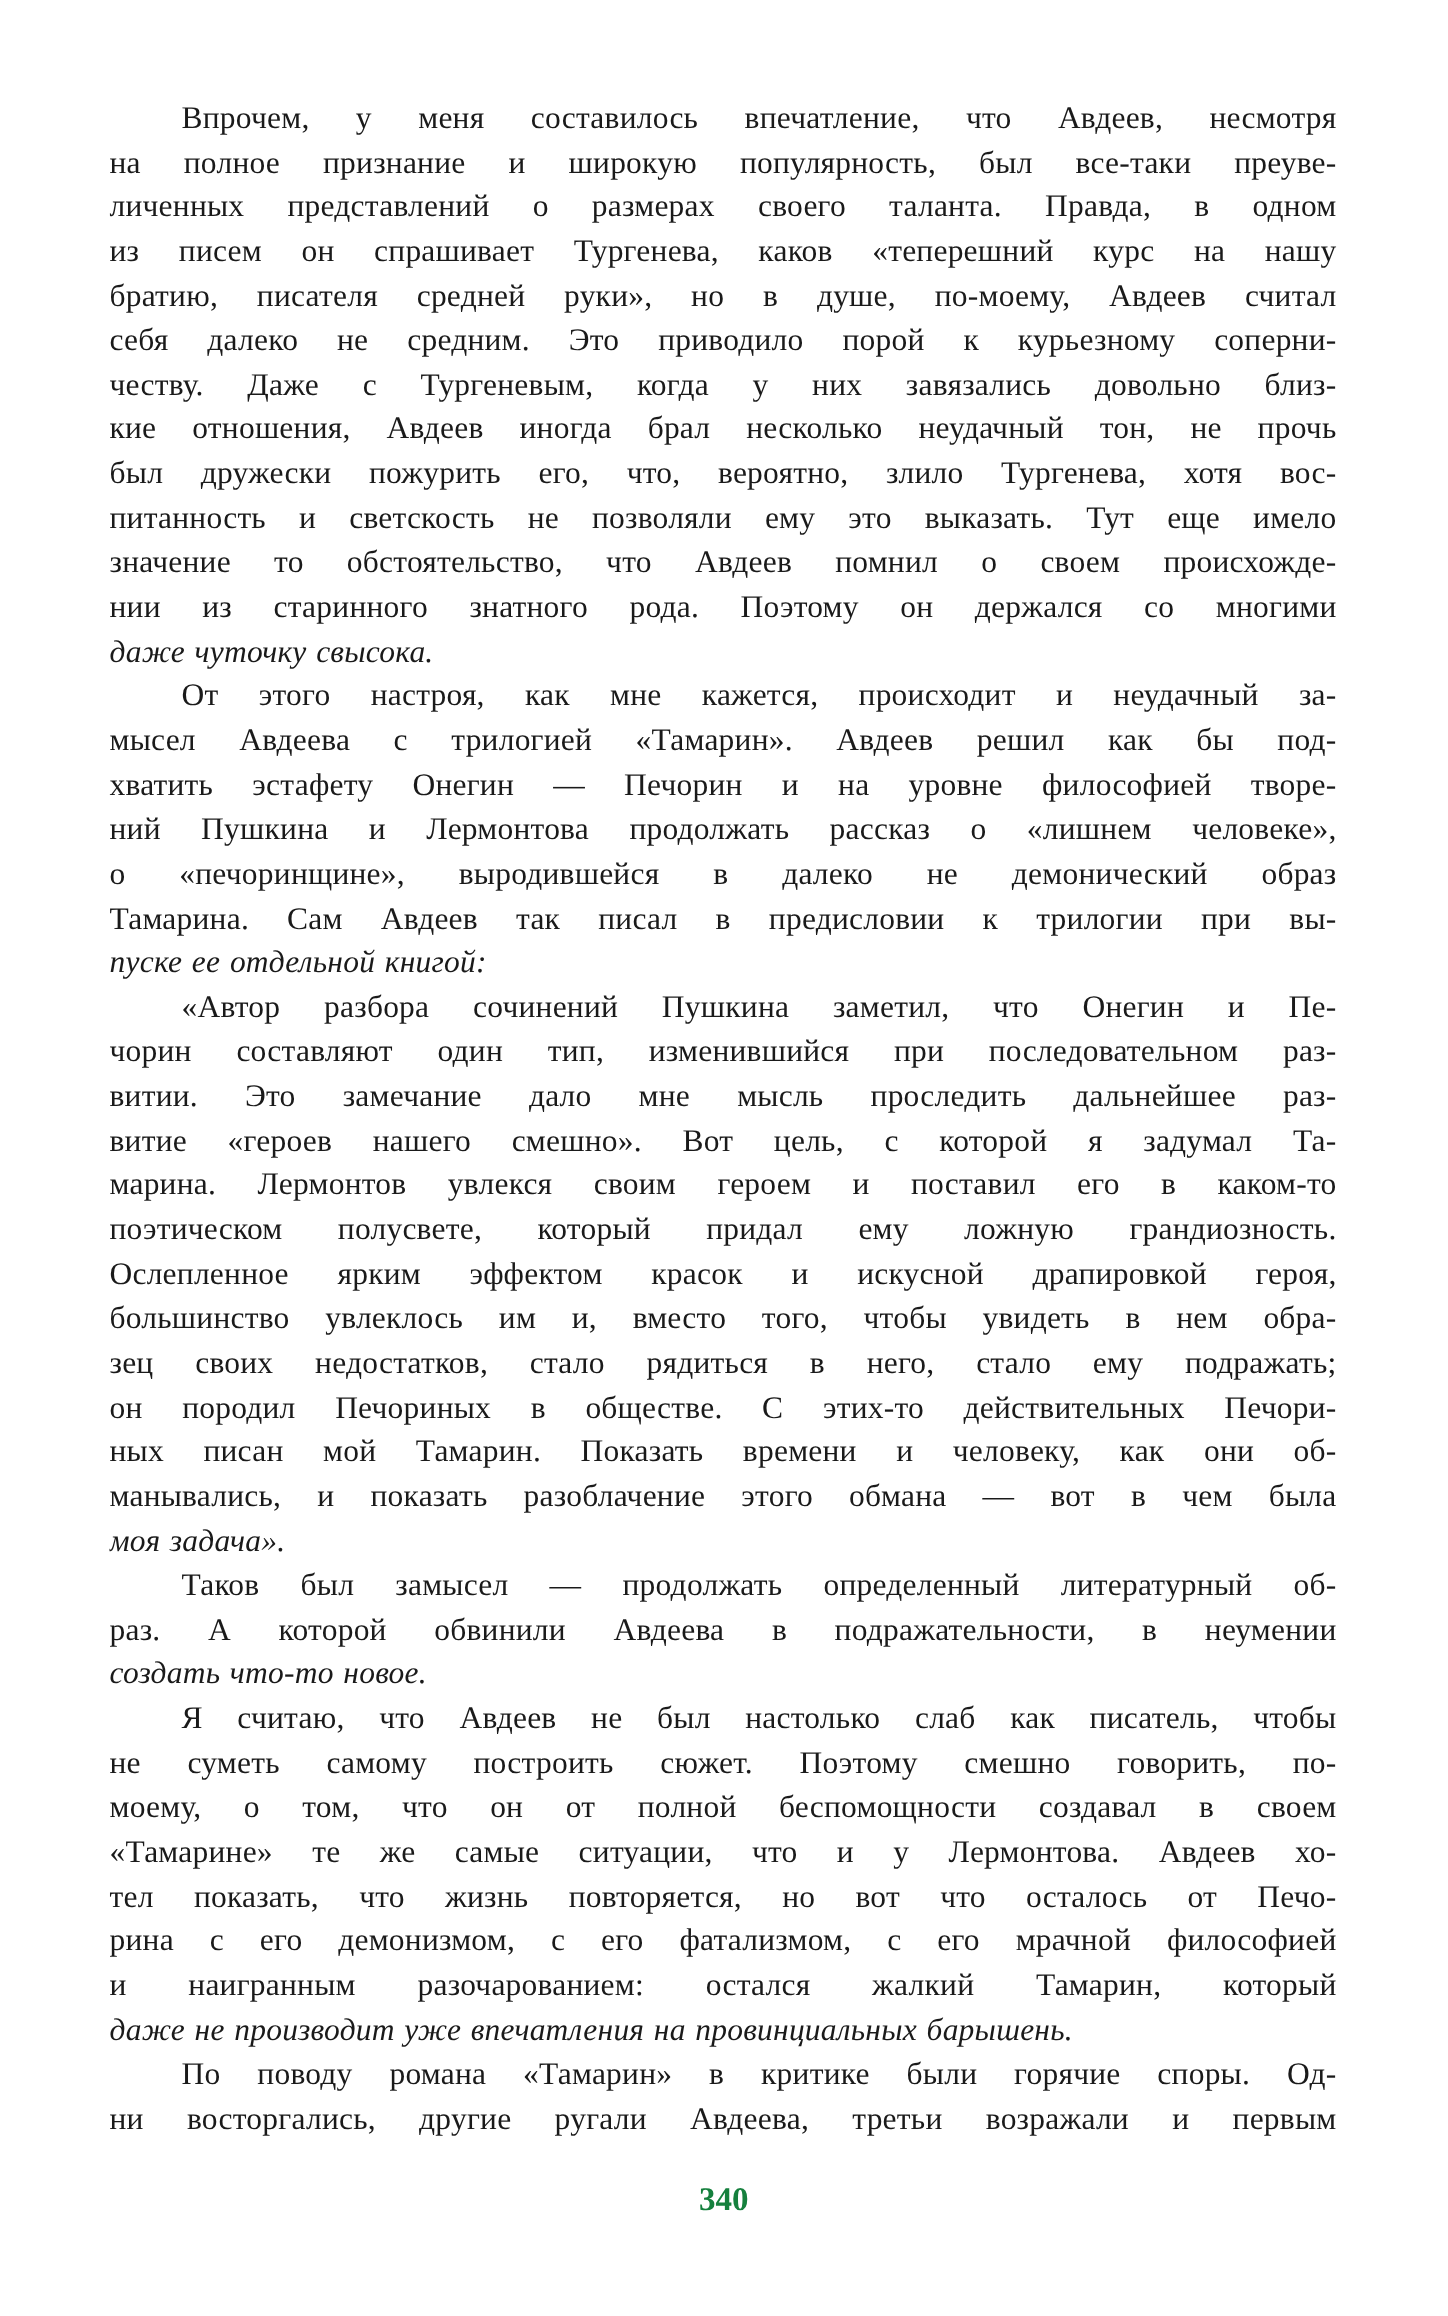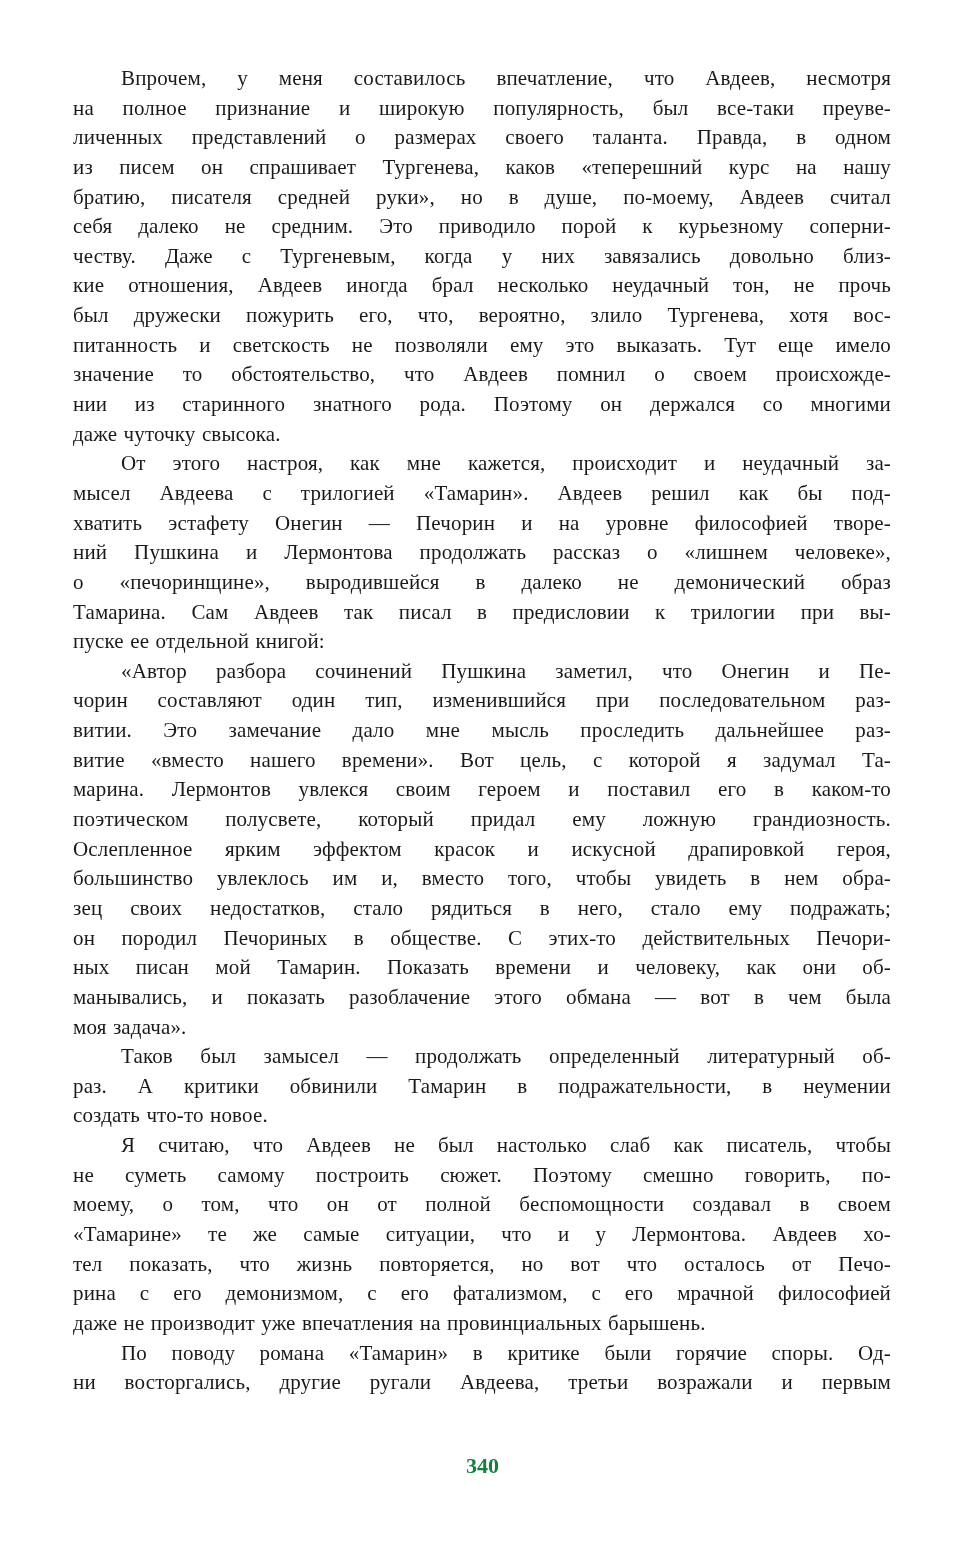--- a/index.html
+++ b/index.html
@@ -36,20 +36,21 @@
       text-align-last: justify;
       white-space: nowrap;
       overflow: hidden;
       height: 29.65px;
     }
     .line.first {
       padding-left: 48px;
     }
     .line.last {
       text-align-last: left;
+      font-style: italic;
     }
     .para .line { text-indent: 0; }
     .bold { font-weight: normal; }
     .page-number {
       position: absolute;
       left: 0;
       width: 965px;
       top: 1453px;
       text-align: center;
       font-family: "Liberation Serif", "DejaVu Serif", serif;
@@ -86,45 +87,46 @@
     <span class="line">ний Пушкина и Лермонтова продолжать рассказ о «лишнем человеке»,</span>
     <span class="line">о «печоринщине», выродившейся в далеко не демонический образ</span>
     <span class="line">Тамарина. Сам Авдеев так писал в предисловии к трилогии при вы-</span>
     <span class="line last">пуске ее отдельной книгой:</span>
   </div>
 
   <div class="para">
     <span class="line first">«Автор разбора сочинений Пушкина заметил, что Онегин и Пе-</span>
     <span class="line">чорин составляют один тип, изменившийся при последовательном раз-</span>
     <span class="line">витии. Это замечание дало мне мысль проследить дальнейшее раз-</span>
-    <span class="line">витие «вместо нашего времени». Вот цель, с которой я задумал Та-</span>
+    <span class="line">витие «героев нашего смешно». Вот цель, с которой я задумал Та-</span>
     <span class="line">марина. Лермонтов увлекся своим героем и поставил его в каком-то</span>
     <span class="line">поэтическом полусвете, который придал ему ложную грандиозность.</span>
     <span class="line">Ослепленное ярким эффектом красок и искусной драпировкой героя,</span>
     <span class="line">большинство увлеклось им и, вместо того, чтобы увидеть в нем обра-</span>
     <span class="line">зец своих недостатков, стало рядиться в него, стало ему подражать;</span>
     <span class="line">он породил Печориных в обществе. С этих-то действительных Печори-</span>
     <span class="line">ных писан мой Тамарин. Показать времени и человеку, как они об-</span>
     <span class="line">манывались, и показать разоблачение этого обмана — вот в чем была</span>
     <span class="line last">моя задача».</span>
   </div>
 
   <div class="para">
     <span class="line first"><span>Таков был замысел — </span><span class="bold">продолжать</span><span> определенный литературный об-</span></span>
-    <span class="line">раз. А критики обвинили Тамарин в подражательности, в неумении</span>
+    <span class="line">раз. А которой обвинили Авдеева в подражательности, в неумении</span>
     <span class="line last">создать что-то новое.</span>
   </div>
 
   <div class="para">
     <span class="line first">Я считаю, что Авдеев не был настолько слаб как писатель, чтобы</span>
     <span class="line">не суметь самому построить сюжет. Поэтому смешно говорить, по-</span>
     <span class="line">моему, о том, что он от полной беспомощности создавал в своем</span>
     <span class="line">«Тамарине» те же самые ситуации, что и у Лермонтова. Авдеев хо-</span>
     <span class="line">тел показать, что жизнь повторяется, но вот что осталось от Печо-</span>
     <span class="line">рина с его демонизмом, с его фатализмом, с его мрачной философией</span>
+    <span class="line">и наигранным разочарованием: остался жалкий Тамарин, который</span>
     <span class="line last">даже не производит уже впечатления на провинциальных барышень.</span>
   </div>
 
   <div class="para">
     <span class="line first">По поводу романа «Тамарин» в критике были горячие споры. Од-</span>
     <span class="line">ни восторгались, другие ругали Авдеева, третьи возражали и первым</span>
   </div>
 
 </div>
 

